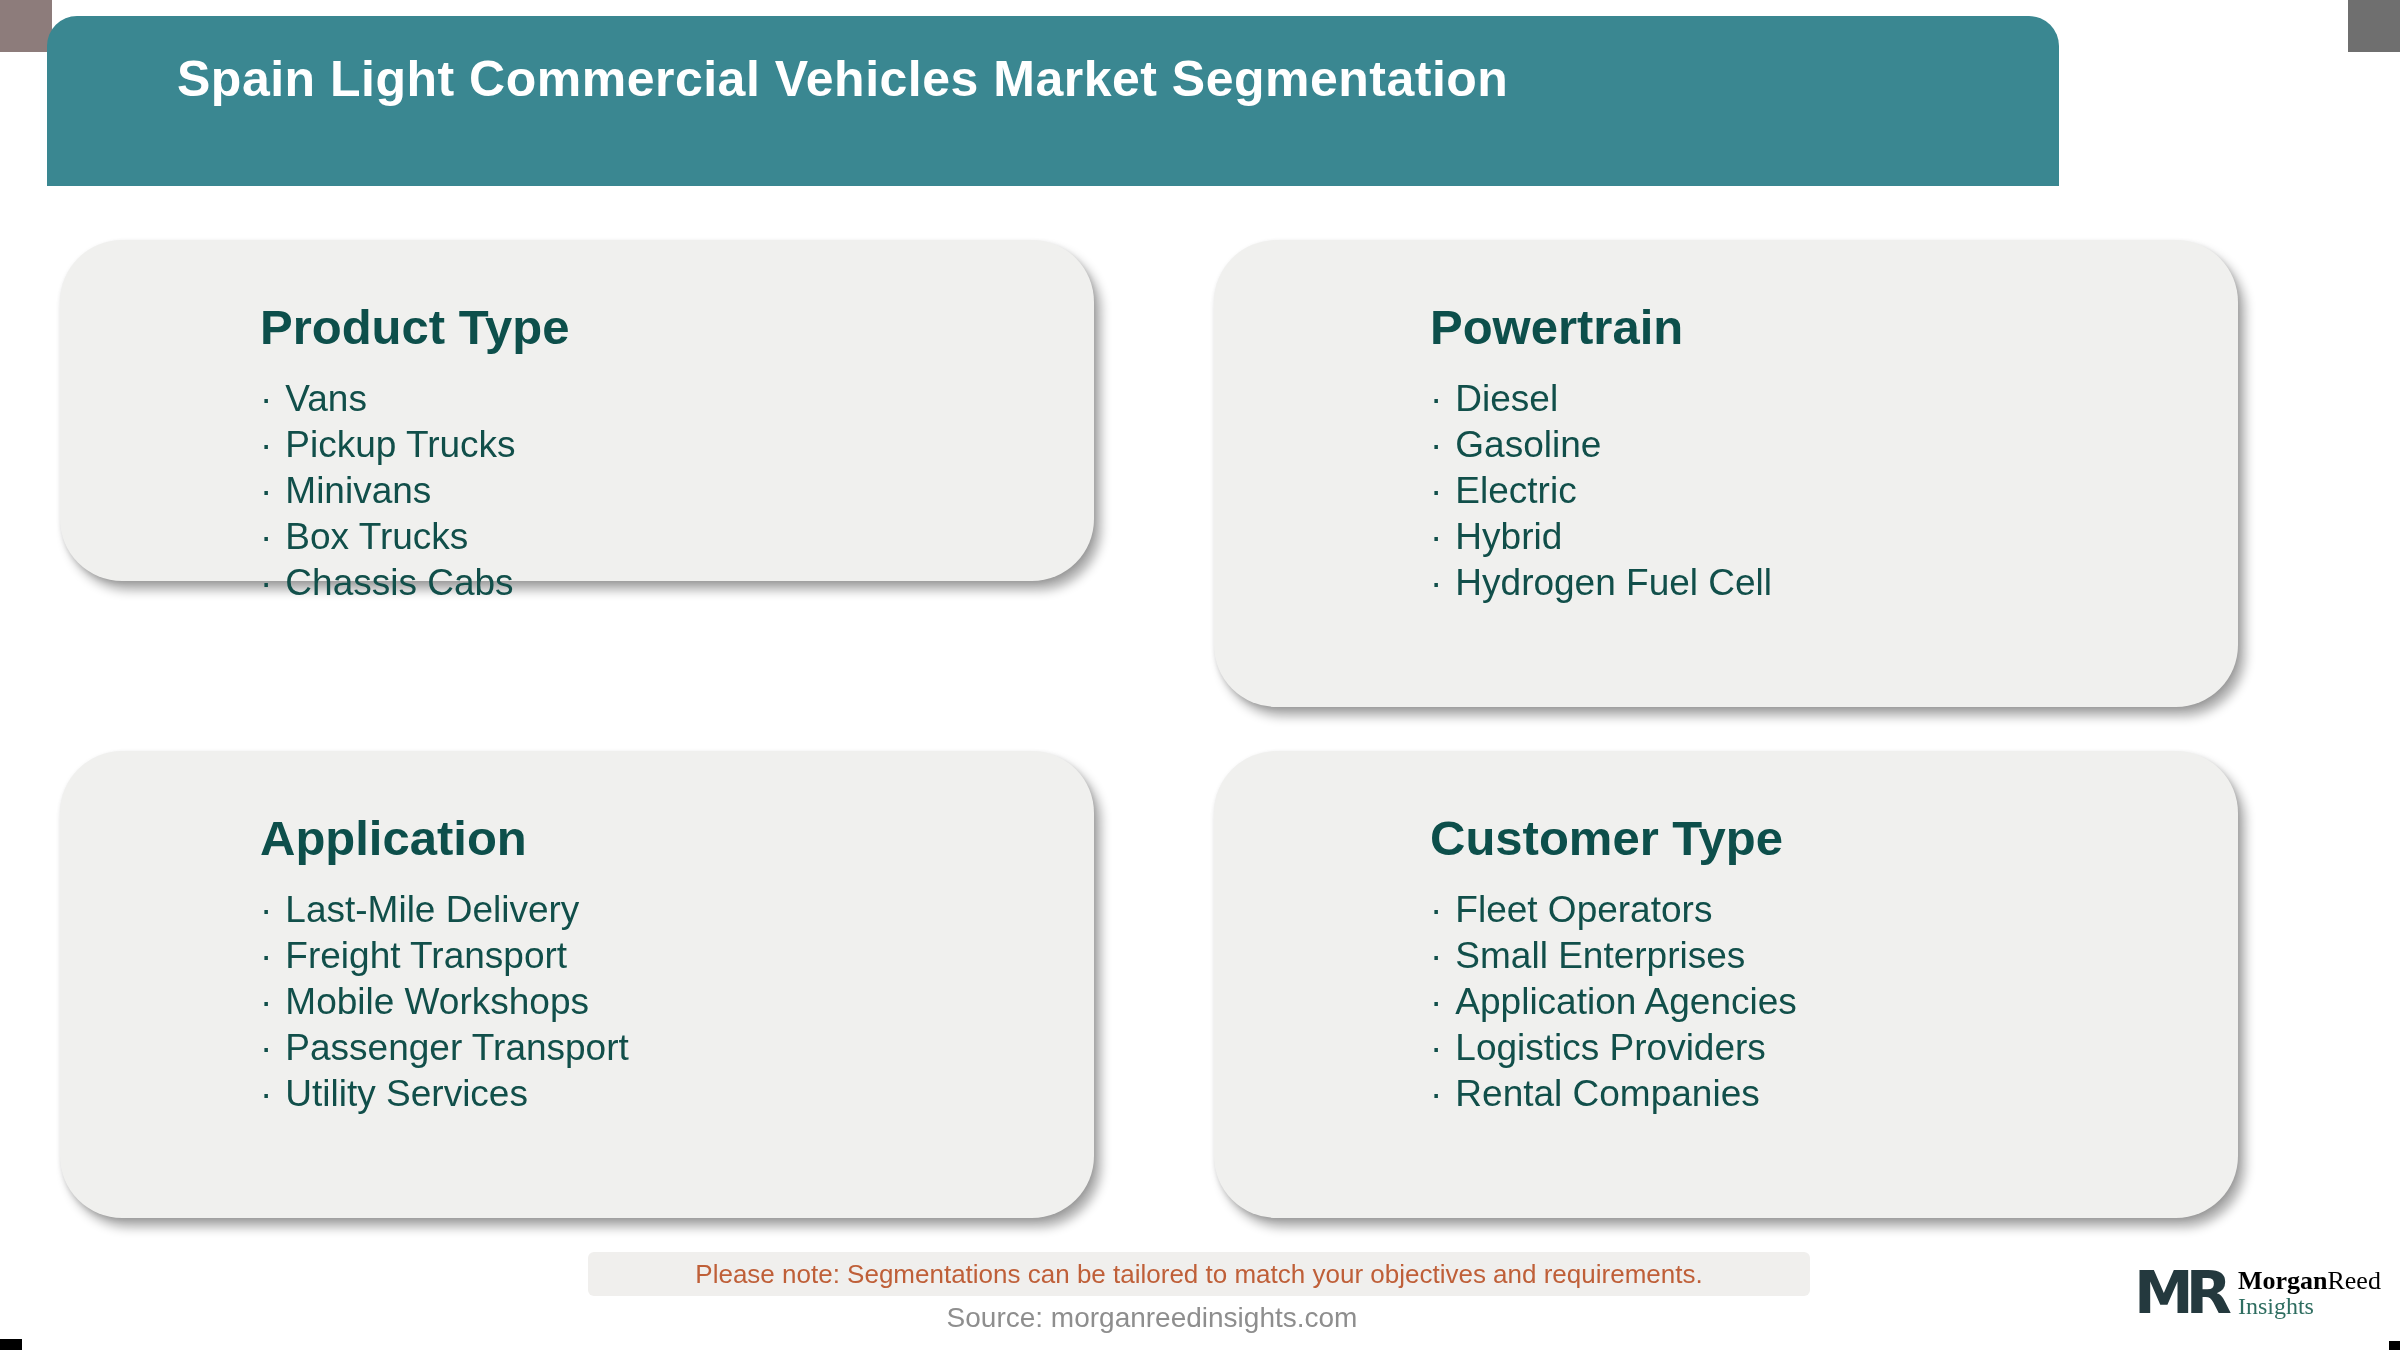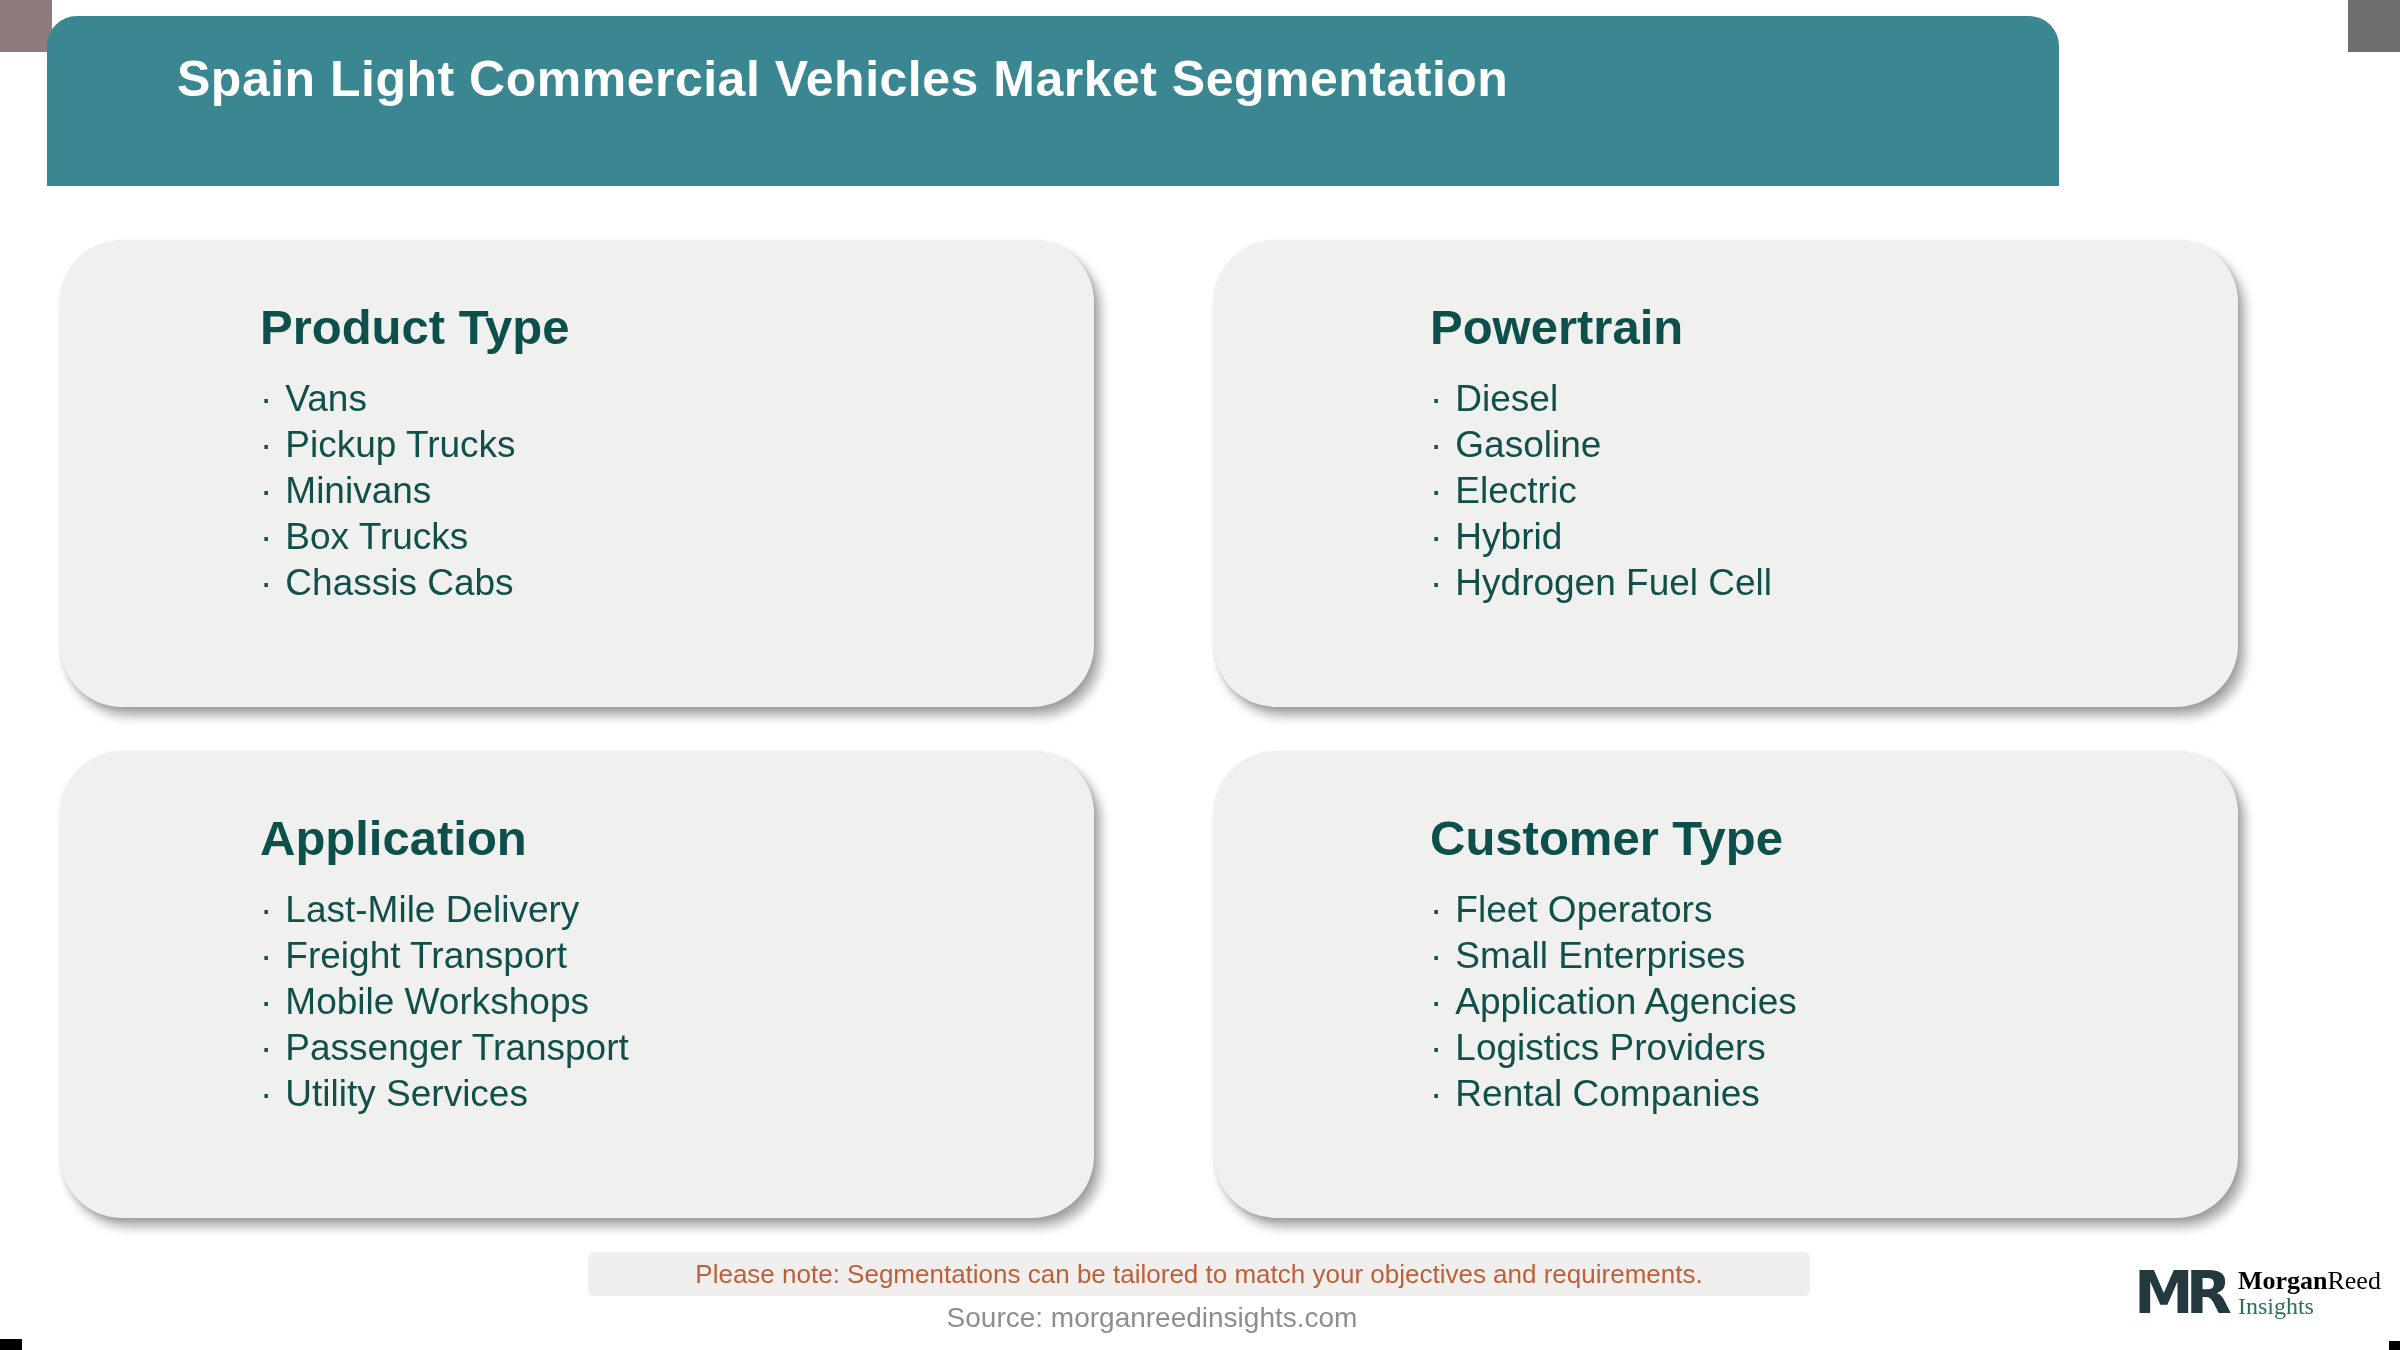--- a/index.html
+++ b/index.html
@@ -47,21 +47,21 @@
   }
 
   .card {
     position: absolute;
     background: #F0F0EE;
     border-radius: 62px;
     box-shadow: 7px 9px 11px rgba(0,0,0,0.33), 1px 2px 5px rgba(0,0,0,0.12);
     box-sizing: border-box;
     z-index: 1;
   }
-  .card-tl { left: 60px;   top: 240px; width: 1034px; height: 467px; padding: 58px 40px 0 200px; }
+  .card-tl { left: 60px;   top: 240px; width: 1034px; height: 341px; padding: 58px 40px 0 200px; }
   .card-tr { left: 1214px; top: 240px; width: 1024px; height: 467px; padding: 58px 40px 0 216px; }
   .card-bl { left: 60px;   top: 751px; width: 1034px; height: 467px; padding: 58px 40px 0 200px; }
   .card-br { left: 1214px; top: 751px; width: 1024px; height: 467px; padding: 58px 40px 0 216px; }
 
   .card h2 {
     margin: 0;
     font-size: 49px;
     line-height: 58px;
     font-weight: bold;
     color: #0D4F4B;

